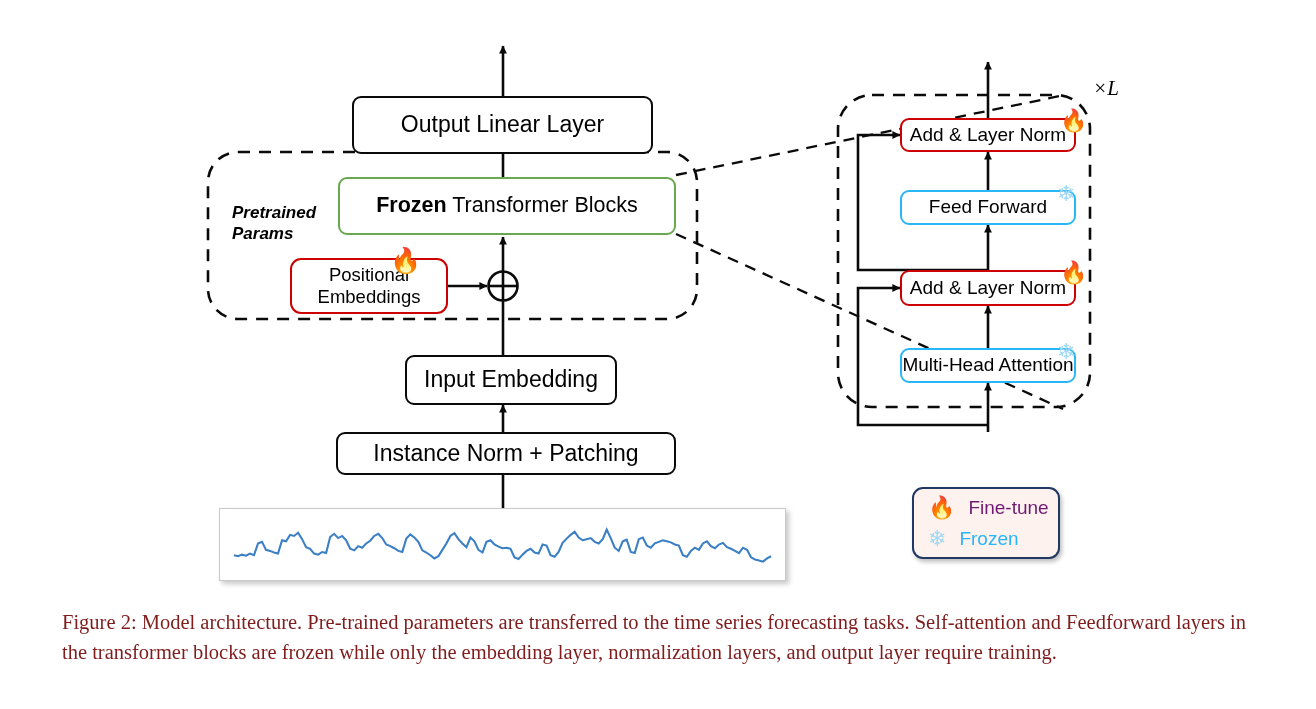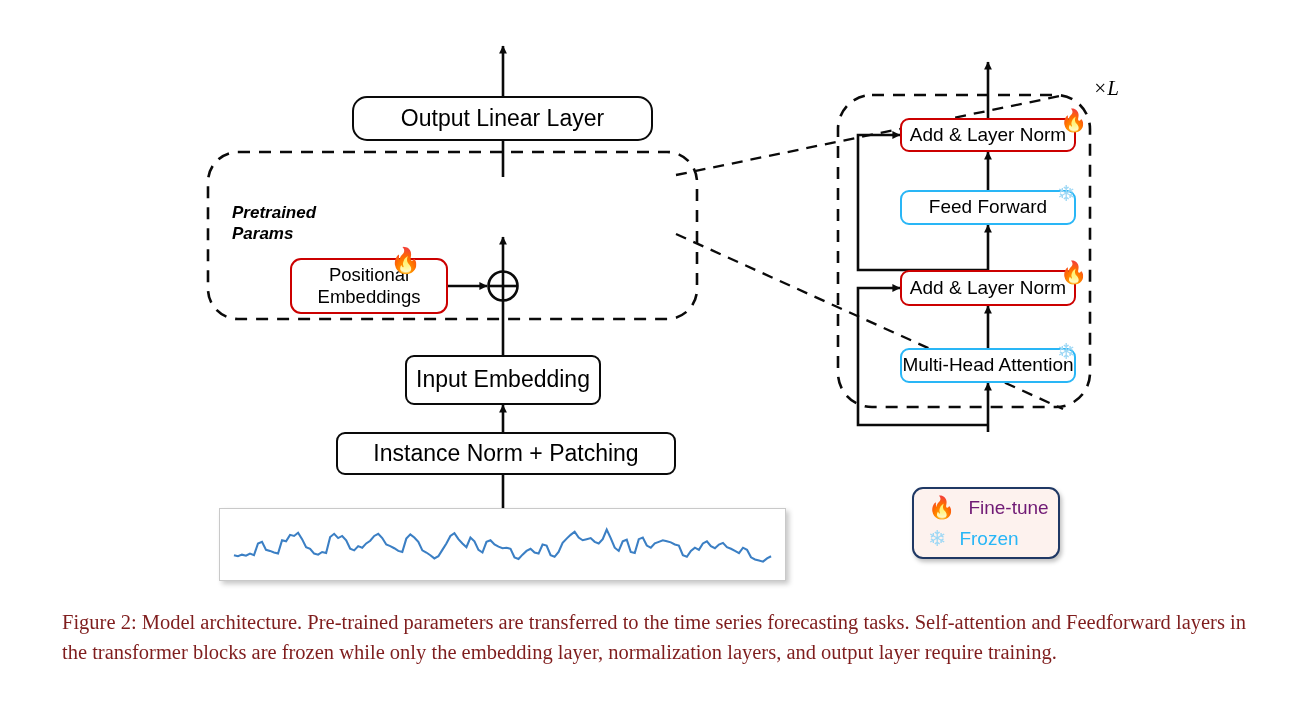--- a/index.html
+++ b/index.html
@@ -74,32 +74,37 @@
     <line x1="988" y1="118" x2="988" y2="62" stroke="#0a0a0a" stroke-width="2.6" marker-end="url(#ah)"></line>
     <line x1="988" y1="190" x2="988" y2="152" stroke="#0a0a0a" stroke-width="2.6" marker-end="url(#ah)"></line>
     <line x1="988" y1="270" x2="988" y2="225" stroke="#0a0a0a" stroke-width="2.6" marker-end="url(#ah)"></line>
     <line x1="988" y1="348" x2="988" y2="306" stroke="#0a0a0a" stroke-width="2.6" marker-end="url(#ah)"></line>
     <line x1="988" y1="432" x2="988" y2="383" stroke="#0a0a0a" stroke-width="2.6" marker-end="url(#ah)"></line>
 
     <path d="M988,270 L858,270 L858,135 L900,135" fill="none" stroke="#0a0a0a" stroke-width="2.6" marker-end="url(#ah)"></path>
     <path d="M988,425 L858,425 L858,288 L900,288" fill="none" stroke="#0a0a0a" stroke-width="2.6" marker-end="url(#ah)"></path>
   </svg>
 
-  <div class="node black" style="left:352px;top:96px;width:301px;height:45px;border-radius:15px;">
+  <div class="node black" style="left:352px;top:96px;width:301px;height:58px;">
     <span>Output Linear Layer</span>
   </div>
 
+  <div class="node green" style="left:338px;top:177px;width:338px;height:58px;">
+    <span>
+      <b>Frozen</b><span> Transformer Blocks</span>
+    </span>
+  </div>
 
   <div class="node redsm" style="left:254px;top:258px;width:158px;height:56px;flex-direction:column;margin-left:36px;">
     <span>Positional</span>
     <span>Embeddings</span>
   </div>
   <span class="emoji" style="left:390px;top:248px;">🔥</span>
 
-  <div class="node black" style="left:405px;top:355px;width:196px;height:50px;">
+  <div class="node black" style="left:405px;top:355px;width:212px;height:50px;">
     <span>Input Embedding</span>
   </div>
 
   <div class="node black" style="left:336px;top:432px;width:340px;height:43px;">
     <span>Instance Norm + Patching</span>
   </div>
 
   <div class="pp-label" style="left:232px;top:172px;width:110px;margin-top:31px;">
     <span>Pretrained</span><br>
     <span>Params</span>

